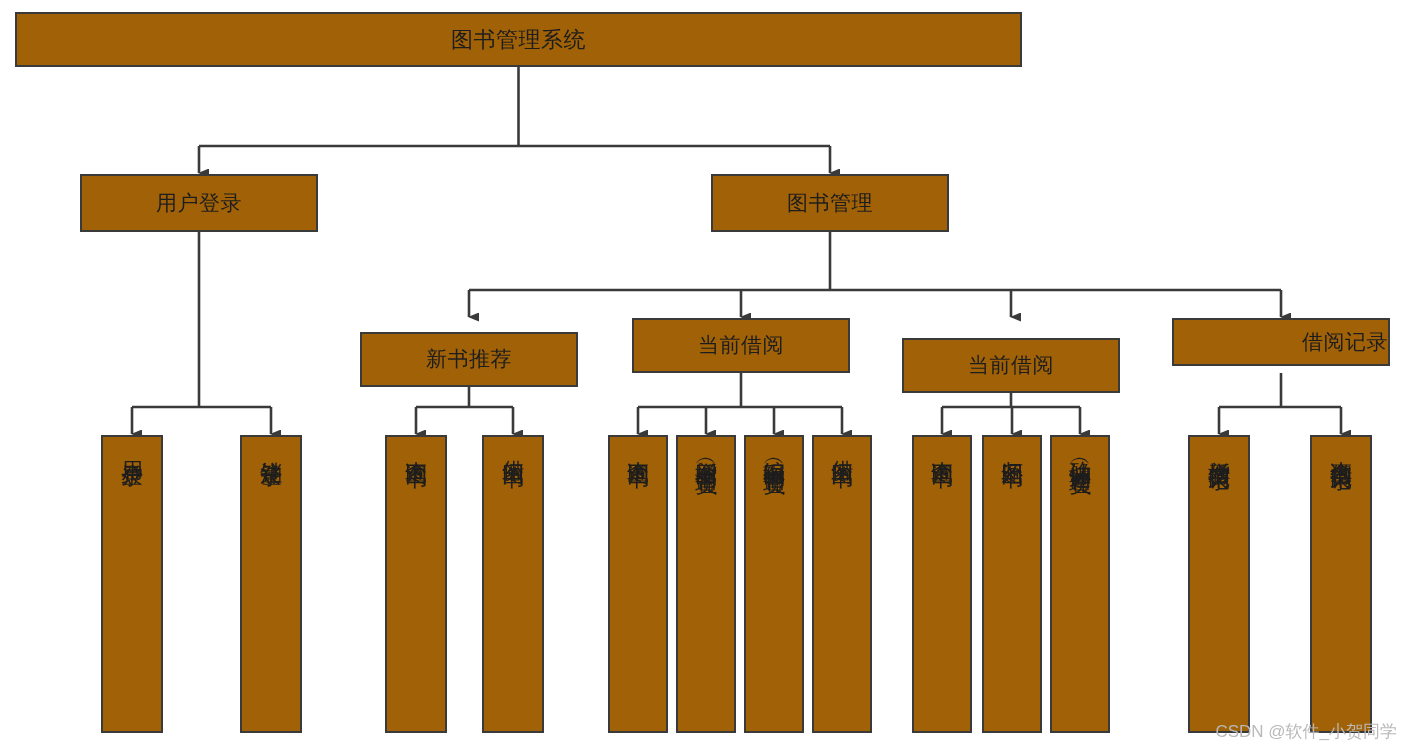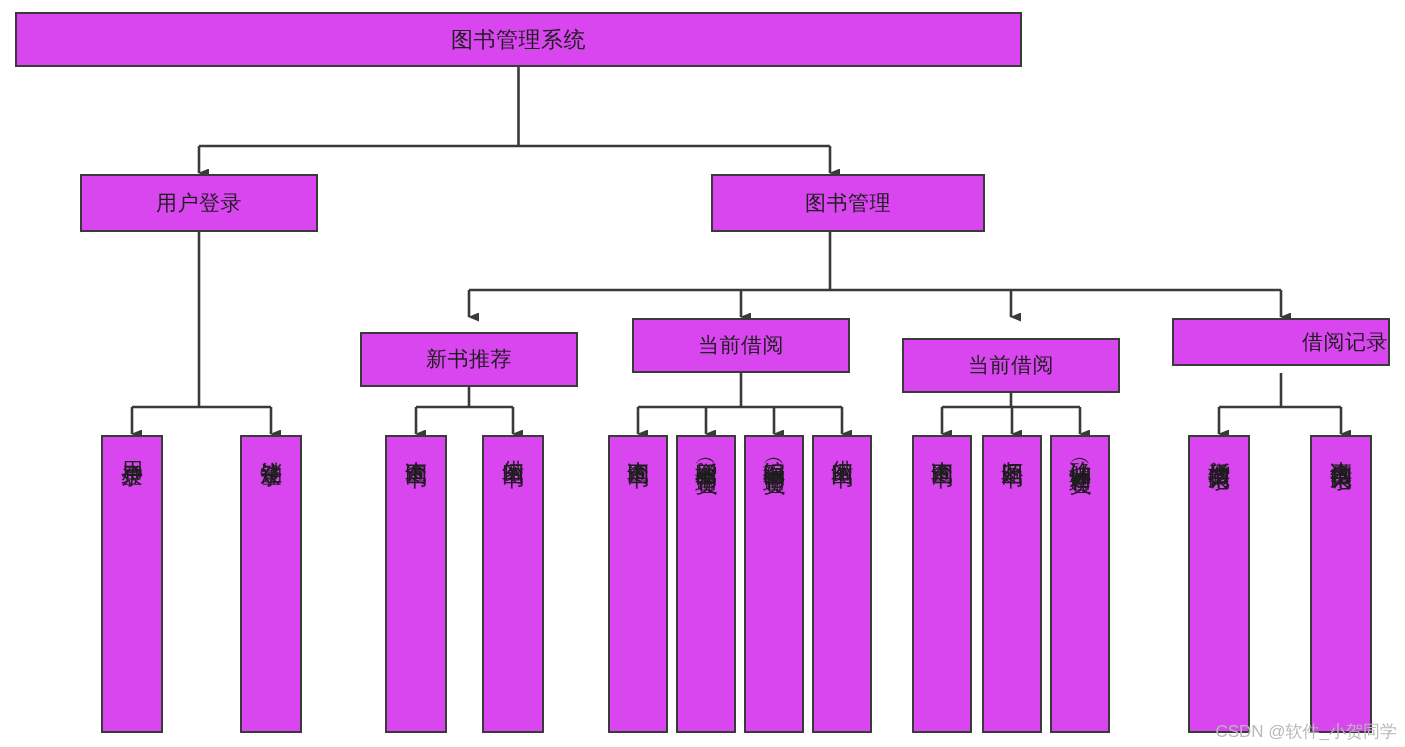--- a/index.html
+++ b/index.html
@@ -22,21 +22,21 @@
     position: absolute;
     left: 0;
     top: 0;
     width: 1405px;
     height: 747px;
     pointer-events: none;
   }
   .node {
     position: absolute;
     box-sizing: border-box;
-    background: #d946ef;
+    background: #a16207;
     border: 2px solid #3a3a3a;
     display: flex;
     align-items: center;
     justify-content: center;
     color: #1d1d1d;
     z-index: 2;
   }
   .node-label {
     display: block;
     text-align: center;
@@ -124,21 +124,21 @@
       </g>
   </svg>
 
   <div id="node-layer">
       <div class="node horiz root" style="left: 15px; top: 12px; width: 1007px; height: 55px;">
         <span class="node-label">图书管理系统</span>
       </div>
       <div class="node horiz" style="left: 80px; top: 174px; width: 238px; height: 58px;">
         <span class="node-label">用户登录</span>
       </div>
-      <div class="node horiz" style="left: 711px; top: 174px; width: 274px; height: 58px;">
+      <div class="node horiz" style="left: 711px; top: 174px; width: 238px; height: 58px;">
         <span class="node-label">图书管理</span>
       </div>
       <div class="node horiz" style="left: 360px; top: 332px; width: 218px; height: 55px;">
         <span class="node-label">新书推荐</span>
       </div>
       <div class="node horiz" style="left: 632px; top: 318px; width: 218px; height: 55px;">
         <span class="node-label">当前借阅</span>
       </div>
       <div class="node horiz" style="left: 902px; top: 318px; width: 218px; height: 55px; margin-top: 20px;">
         <span class="node-label">当前借阅</span>

